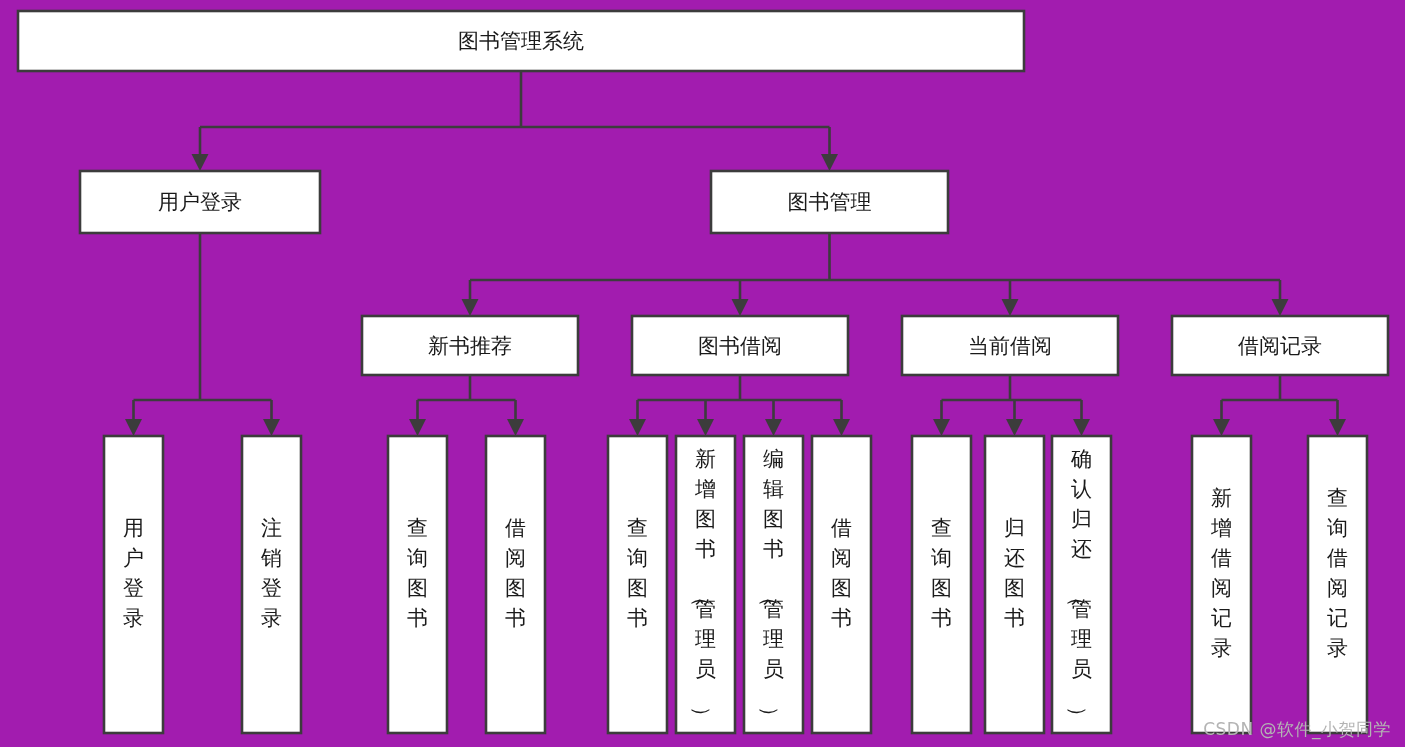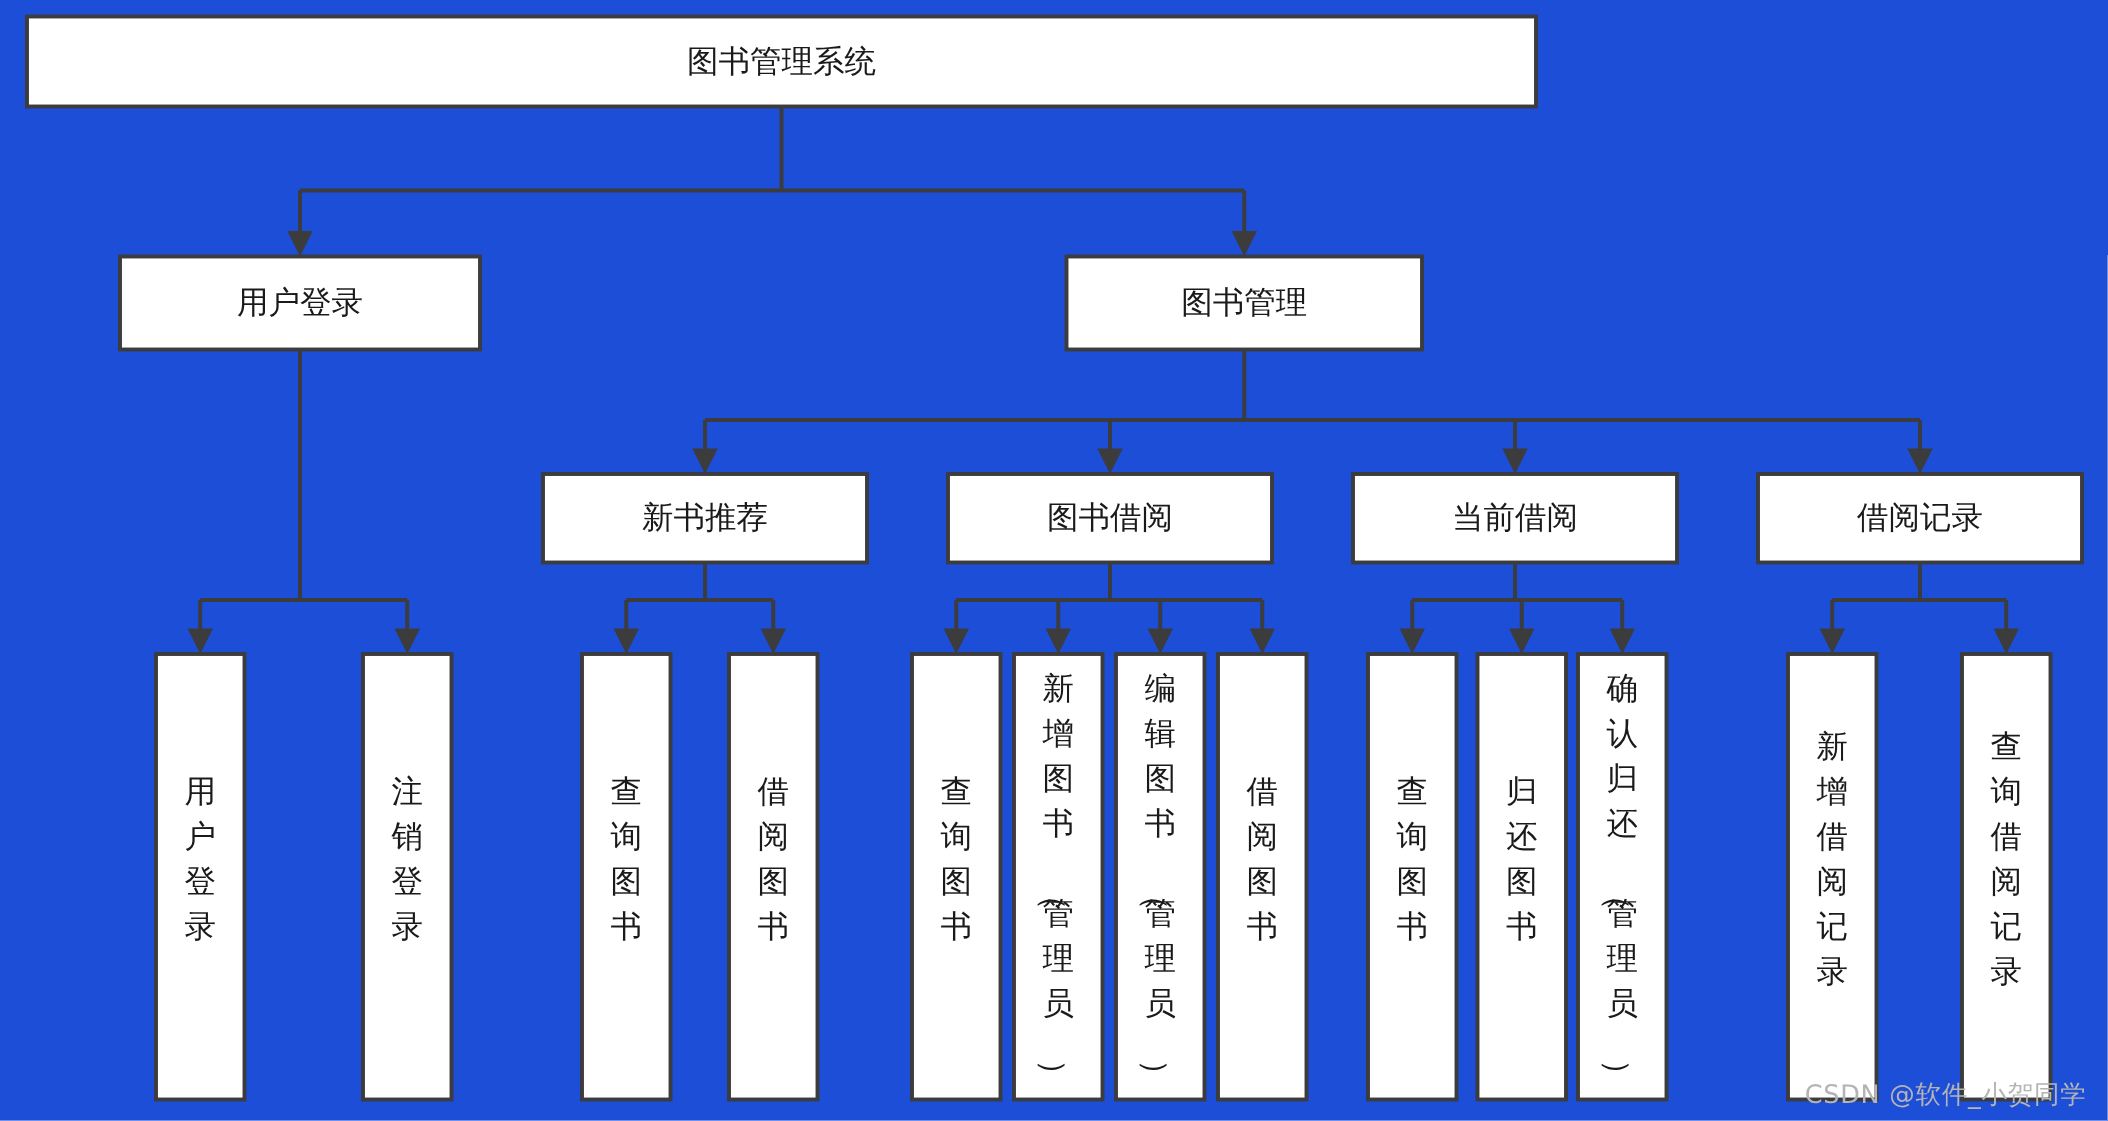--- a/index.html
+++ b/index.html
@@ -10,21 +10,21 @@
   body {
     width: 1405px;
     height: 747px;
     font-family: "DejaVu Sans", "Liberation Sans", sans-serif;
     overflow: hidden;
   }
   #diagram-root {
     position: relative;
     width: 1405px;
     height: 747px;
-    background: #1d4ed8;
+    background: #a21caf;
   }
   svg#diagram-svg {
     position: absolute;
     left: 0;
     top: 0;
     width: 1405px;
     height: 747px;
   }
   .node-box {
     fill: #ffffff;

